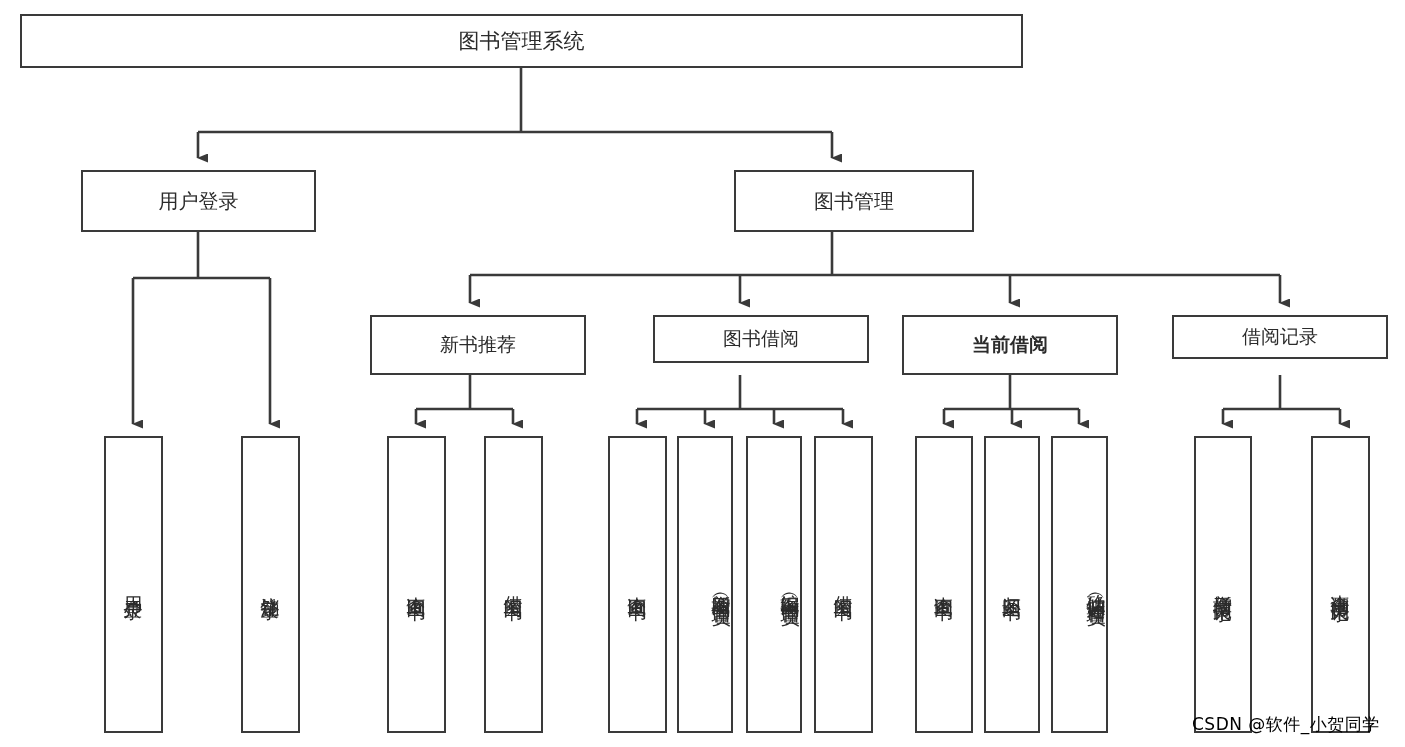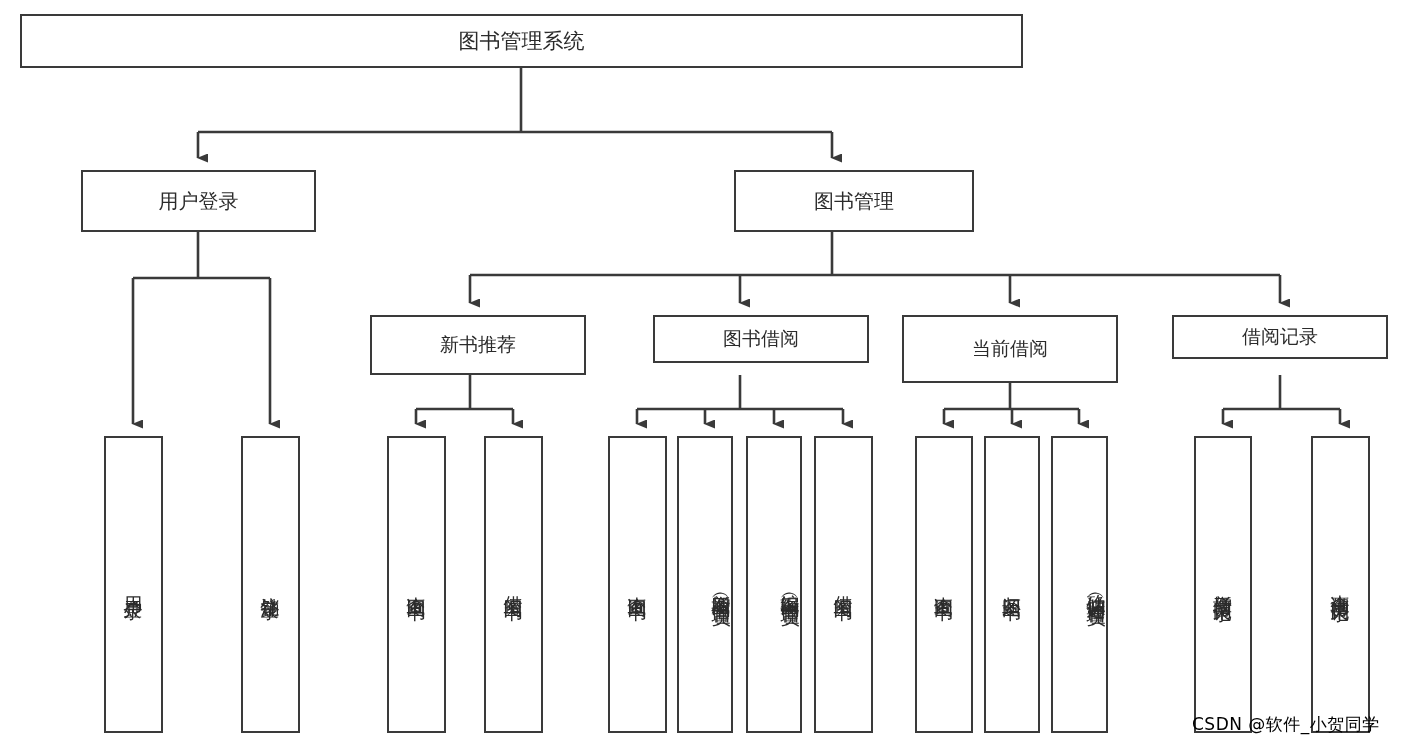--- a/index.html
+++ b/index.html
@@ -128,21 +128,21 @@
   <div class="node root" style="left:20px; top:14px; width:1003px; height:54px;">图书管理系统</div>
 
   <div class="node level1" style="left:81px; top:170px; width:235px; height:62px;">用户登录</div>
 
   <div class="node level1" style="left:734px; top:170px; width:240px; height:62px;">图书管理</div>
 
   <div class="node level2" style="left:362px; top:315px; width:216px; height:60px;margin-left:8px;">新书推荐</div>
 
   <div class="node level2" style="left:632px; top:315px; width:216px; height:48px;margin-left:21px;">图书借阅</div>
 
-  <div class="node level2" style="left:902px; top:315px; width:216px; height:68px;">当前借阅</div>
+  <div class="node level2" style="left:902px; top:315px; width:216px; height:60px;font-weight:bold;">当前借阅</div>
 
   <div class="node level2" style="left:1172px; top:315px; width:216px; height:44px;">借阅记录</div>
 
   <div class="node leaf mid-anchor" style="left:104px; top:436px; width:59px; height:297px;">用户登录</div>
 
   <div class="node leaf mid-anchor" style="left:241px; top:436px; width:59px; height:297px;">注销登录</div>
 
   <div class="node leaf mid-anchor" style="left:387px; top:436px; width:59px; height:297px;">查询图书</div>
 
   <div class="node leaf mid-anchor" style="left:484px; top:436px; width:59px; height:297px;">借阅图书</div>

